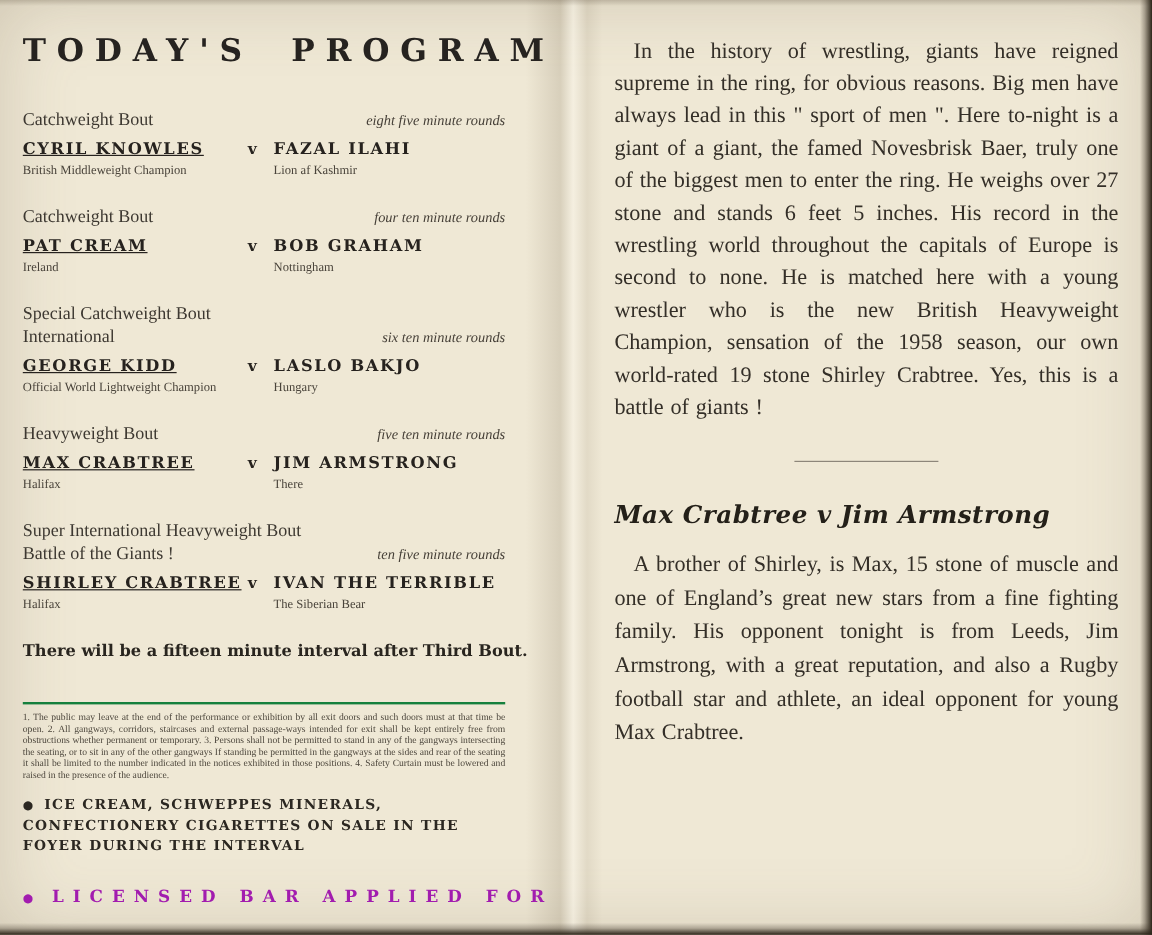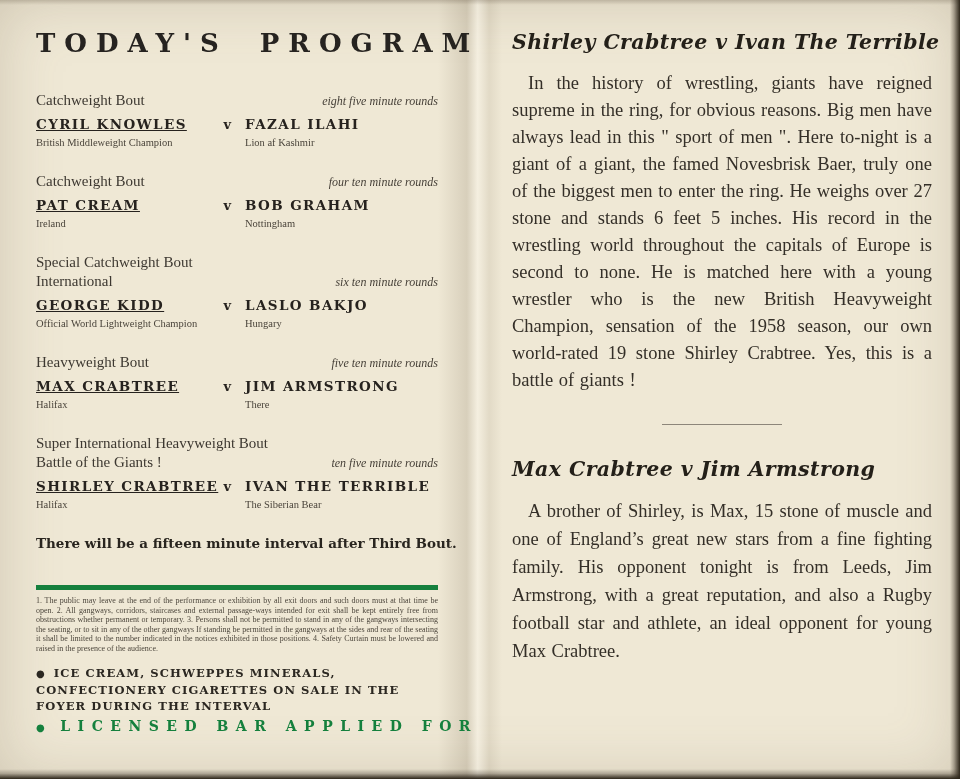--- a/index.html
+++ b/index.html
@@ -28,35 +28,35 @@
     position:absolute;left:0;right:0;bottom:0;height:10px;
     background:linear-gradient(180deg, rgba(60,50,38,0) 0%, rgba(60,50,38,0.30) 45%, #2c2519 100%);
   }
   .edge-top{
     position:absolute;left:0;right:0;top:0;height:5px;
     background:linear-gradient(180deg, rgba(90,78,58,0.25) 0%, rgba(90,78,58,0) 100%);
   }
 
   
   .page-left{
-    position:absolute;left:36px;top:28px;width:402px;
+    position:absolute;left:19px;top:28px;width:402px;
   }
   .program-title{
     font-family:"DejaVu Serif", serif;
     font-weight:bold;
     font-size:26px;
     letter-spacing:9px;
     word-spacing:14px;
     color:#262320;
     white-space:nowrap;
     margin-bottom:34px;
   }
   .bout{margin-bottom:25px;}
   .bout-header{
-    display:flex;justify-content:space-between;align-items:flex-end;
+    display:flex;justify-content:space-between;align-items:center;
     font-size:15px;color:#3d3831;
     margin-bottom:7px;
   }
   .bout-rounds{
     font-style:italic;
     font-size:12px;
     color:#453f37;
   }
   .bout-names{
     display:flex;align-items:baseline;
@@ -83,40 +83,40 @@
     color:#29251f;
     margin-top:6px;
     margin-bottom:34px;
     white-space:nowrap;
   }
   .regulations{
     font-size:8px;
     line-height:9.5px;
     text-align:justify;
     color:#4c463c;
-    border-top:5px solid #15803d;
+    border-top:2px solid #15803d;
     padding-top:6px;
     margin-bottom:12px;
   }
   .refreshments{
     font-family:"DejaVu Serif", serif;
     font-weight:bold;
     font-size:11.5px;
     letter-spacing:1.1px;
     line-height:16px;
     color:#2b2721;
-    margin-bottom:4px;
+    margin-bottom:28px;
   }
   .bullet{font-size:10px;margin-right:8px;}
   .licensed-bar{
     font-family:"DejaVu Serif", serif;
     font-weight:bold;
     font-size:14px;
     letter-spacing:7.5px;
-    color:#15803d;
+    color:#a21caf;
     white-space:nowrap;
     text-align:right;
   }
 
   
   .page-right{
     position:absolute;left:512px;top:30px;width:420px;
   }
   .article-heading{
     font-family:"DejaVu Serif", serif;
@@ -251,21 +251,20 @@
 
   <div class="licensed-bar">
     <span class="bullet">●</span><span>LICENSED BAR APPLIED FOR</span>
   </div>
 
 </div>
 
 <div class="page-right">
 
   <div class="article">
-    <div class="article-heading">Shirley Crabtree v Ivan The Terrible</div>
     <div class="article-body">In the history of wrestling, giants have reigned supreme in the ring, for obvious reasons.   Big men have always lead in this " sport of men ".   Here to-night is a giant of a giant, the famed Novesbrisk Baer, truly one of the biggest men to enter the ring. He weighs over 27 stone and stands 6 feet 5 inches. His record in the wrestling world throughout the capitals of Europe is second to none.  He is matched here with a young wrestler who is the new British Heavyweight Champion, sensation of the 1958 season, our own world-rated 19 stone Shirley Crabtree. Yes, this is a battle of giants !</div>
   </div>
 
   <hr class="article-divider">
 
   <div class="article second">
     <div class="article-heading">Max Crabtree v Jim Armstrong</div>
     <div class="article-body">A brother of Shirley, is Max, 15 stone of muscle and one of England’s great new stars from a fine fighting family.  His opponent tonight is from Leeds, Jim Armstrong, with a great reputation, and also a Rugby football star and athlete, an ideal opponent for young Max Crabtree.</div>
   </div>
 

